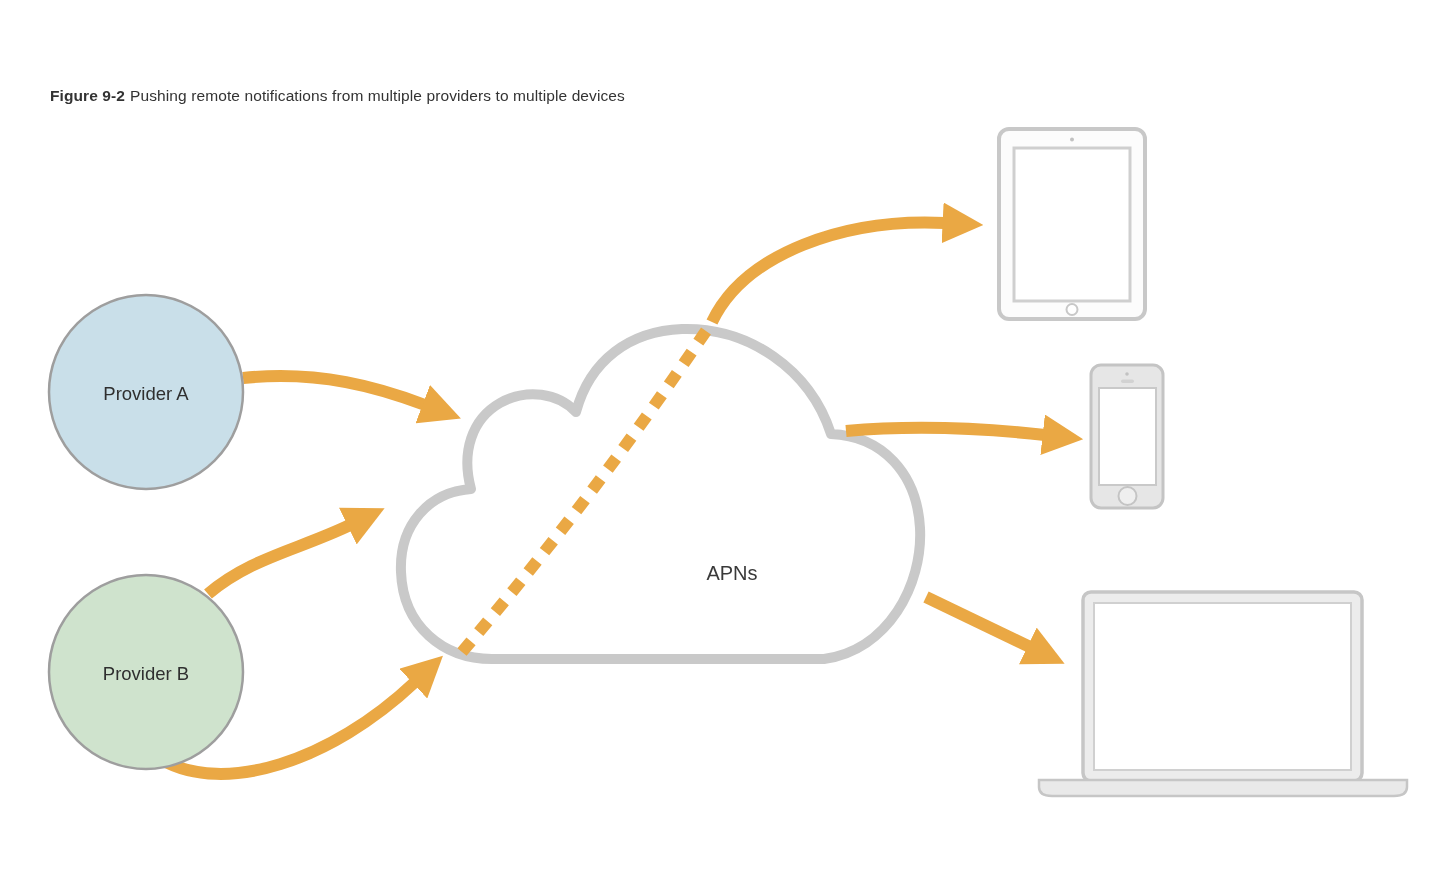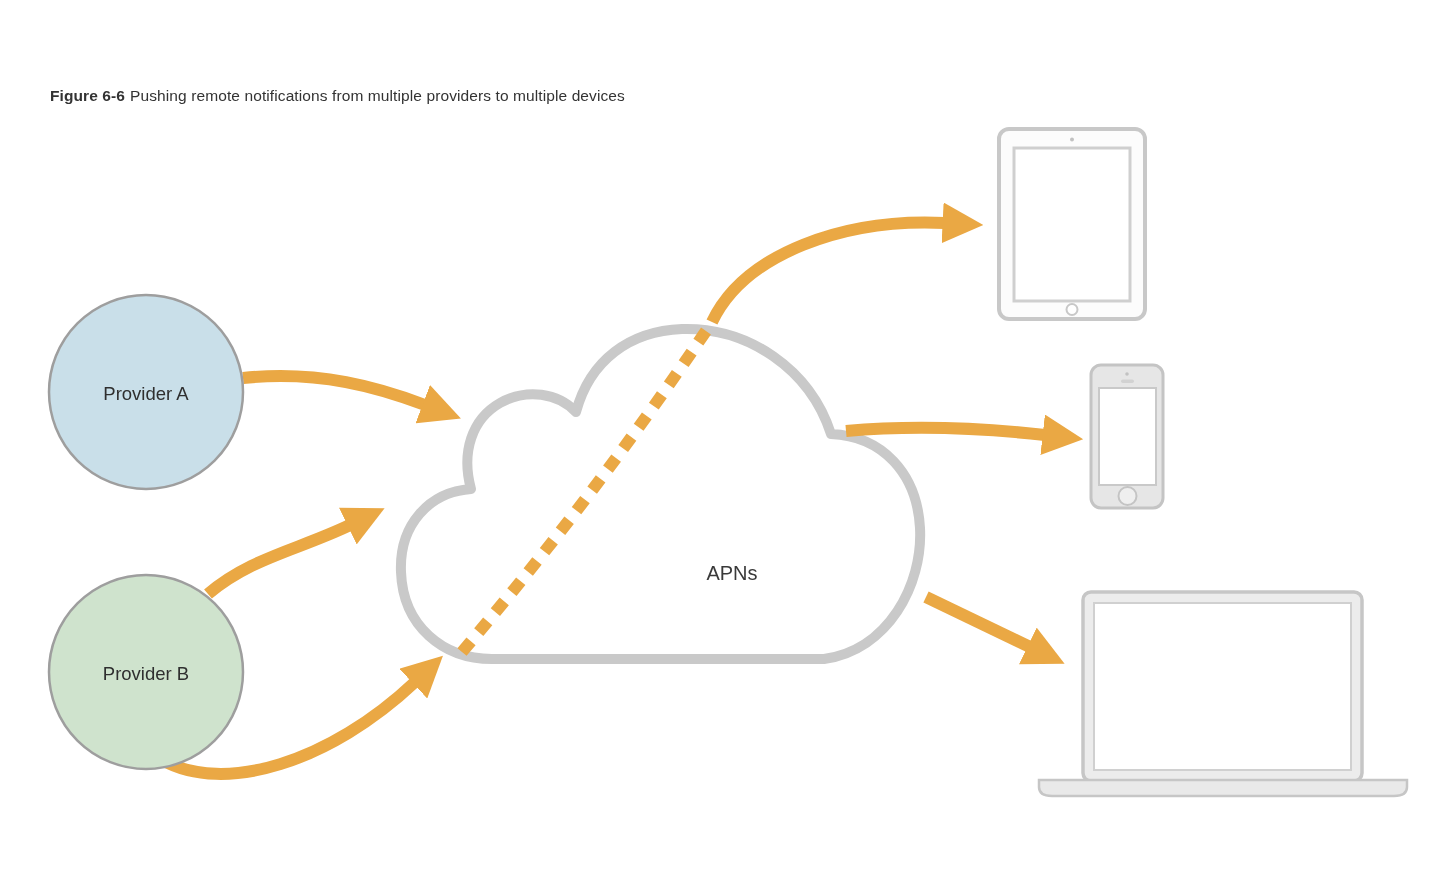--- a/index.html
+++ b/index.html
@@ -68,21 +68,21 @@
   .home-btn { fill: #ffffff; stroke: #c8c8c8; stroke-width: 2; }
   .phone-home { fill: #efefef; stroke: #c4c4c4; stroke-width: 2; }
   .speaker { fill: #d2d2d2; }
 </style>
 </head>
 <body>
 
 <div class="page">
 
   <div class="figure-title">
-    <span class="fig-label">Figure 6-6</span><span>Pushing remote notifications from multiple providers to multiple devices</span>
+    <span class="fig-label">Figure 9-2</span><span>Pushing remote notifications from multiple providers to multiple devices</span>
   </div>
 
   <svg class="diagram" width="1444" height="878" viewBox="0 0 1444 878">
     <defs>
       <marker id="ah" markerUnits="strokeWidth" viewBox="0 0 3.4 3.4" markerWidth="3.4" markerHeight="3.4" refX="0.2" refY="1.7" orient="auto">
         <path d="M0,0 L3.4,1.7 L0,3.4 Z" fill="#eaa844"></path>
       </marker>
     </defs>
 
     <path class="cloud-shape" d="M 824 659

